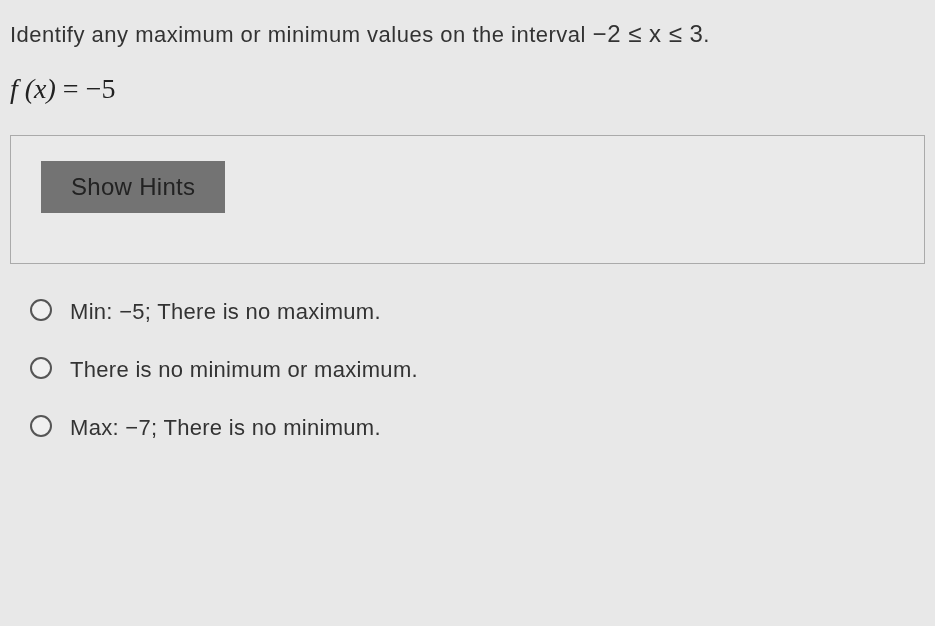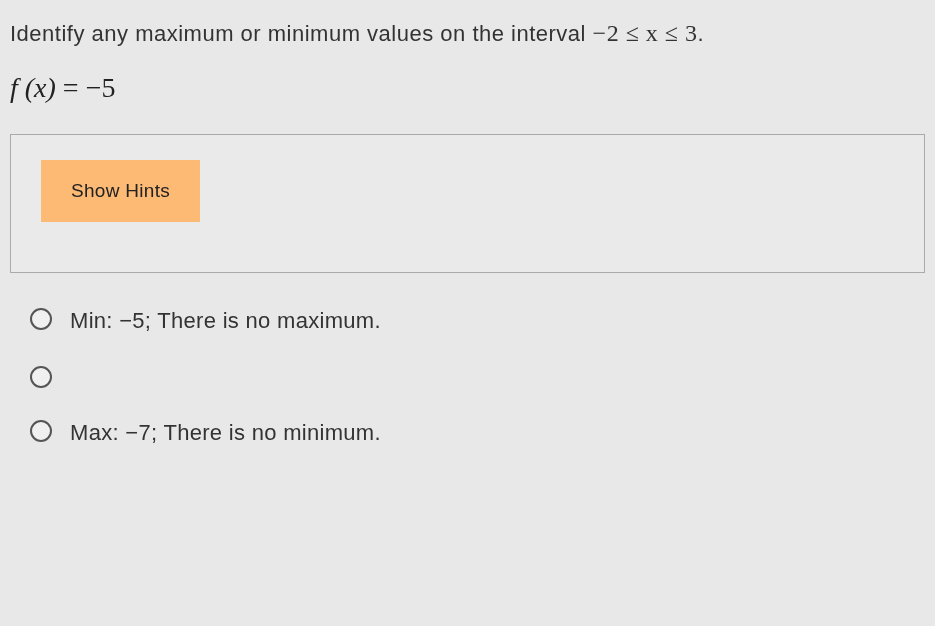--- a/index.html
+++ b/index.html
@@ -15,44 +15,44 @@
       padding: 20px 10px;
       color: #2a2a2a;
     }
     .question-text {
       font-size: 22px;
       color: #333;
       margin-bottom: 25px;
       letter-spacing: 0.5px;
     }
     .question-text .math {
-      font-family: Liberation Serif, serif;
+      font-family: Liberation Sans, sans-serif;
       font-size: 24px;
     }
     .function-def {
       font-family: 'Times New Roman', serif;
       font-size: 28px;
       font-style: italic;
       margin-bottom: 30px;
       color: #222;
     }
     .function-def .op {
       font-style: normal;
     }
     .hints-box {
       border: 1px solid #aaa;
       padding: 25px 30px 50px 30px;
       margin-bottom: 35px;
       background: rgba(255,255,255,0.1);
     }
     .show-hints-btn {
       display: inline-block;
-      background: #fdba74;
-      padding: 20px 30px;
-      font-size: 19px;
+      background: #737373;
+      padding: 12px 30px;
+      font-size: 24px;
       color: #222;
       border: none;
       cursor: pointer;
       letter-spacing: 0.3px;
     }
     .options {
       padding-left: 20px;
     }
     .option-row {
       display: flex;
@@ -90,18 +90,19 @@
   <button class="show-hints-btn">Show Hints</button>
 </div>
 
 <div class="options">
   <div class="option-row">
     <div class="radio"></div>
     <div class="option-label">Min: −5; There is no maximum.</div>
   </div>
   <div class="option-row">
     <div class="radio"></div>
+    <div class="option-label">There is no minimum or maximum.</div>
   </div>
   <div class="option-row">
     <div class="radio"></div>
     <div class="option-label">Max: −7; There is no minimum.</div>
   </div>
 </div>
 
 </body></html>

